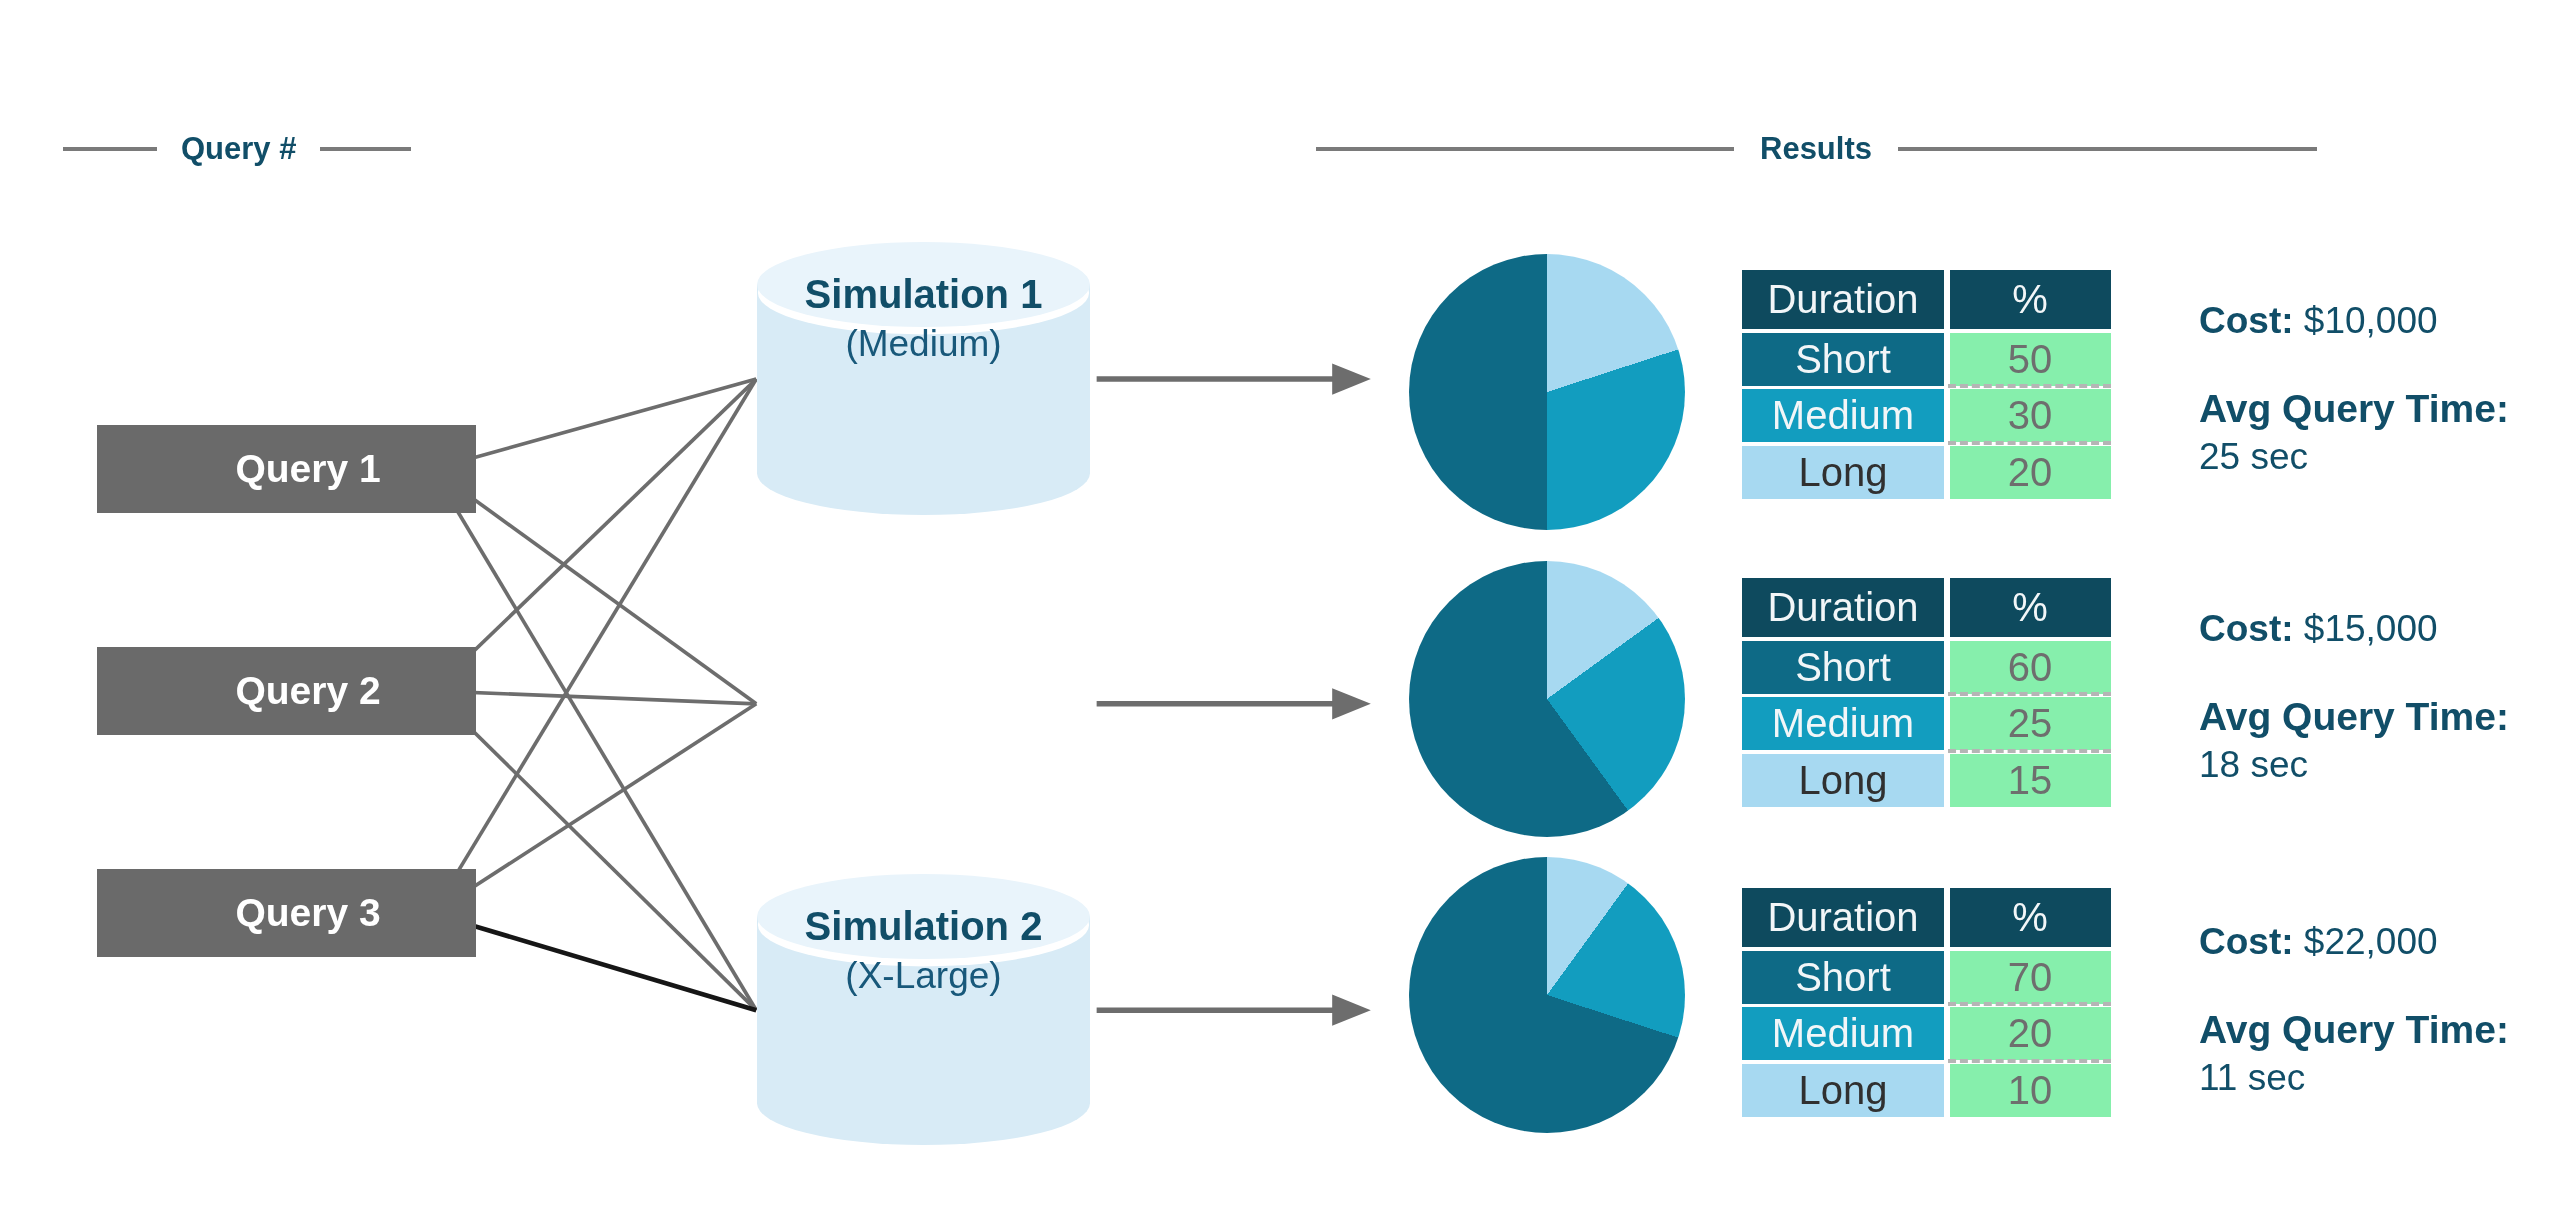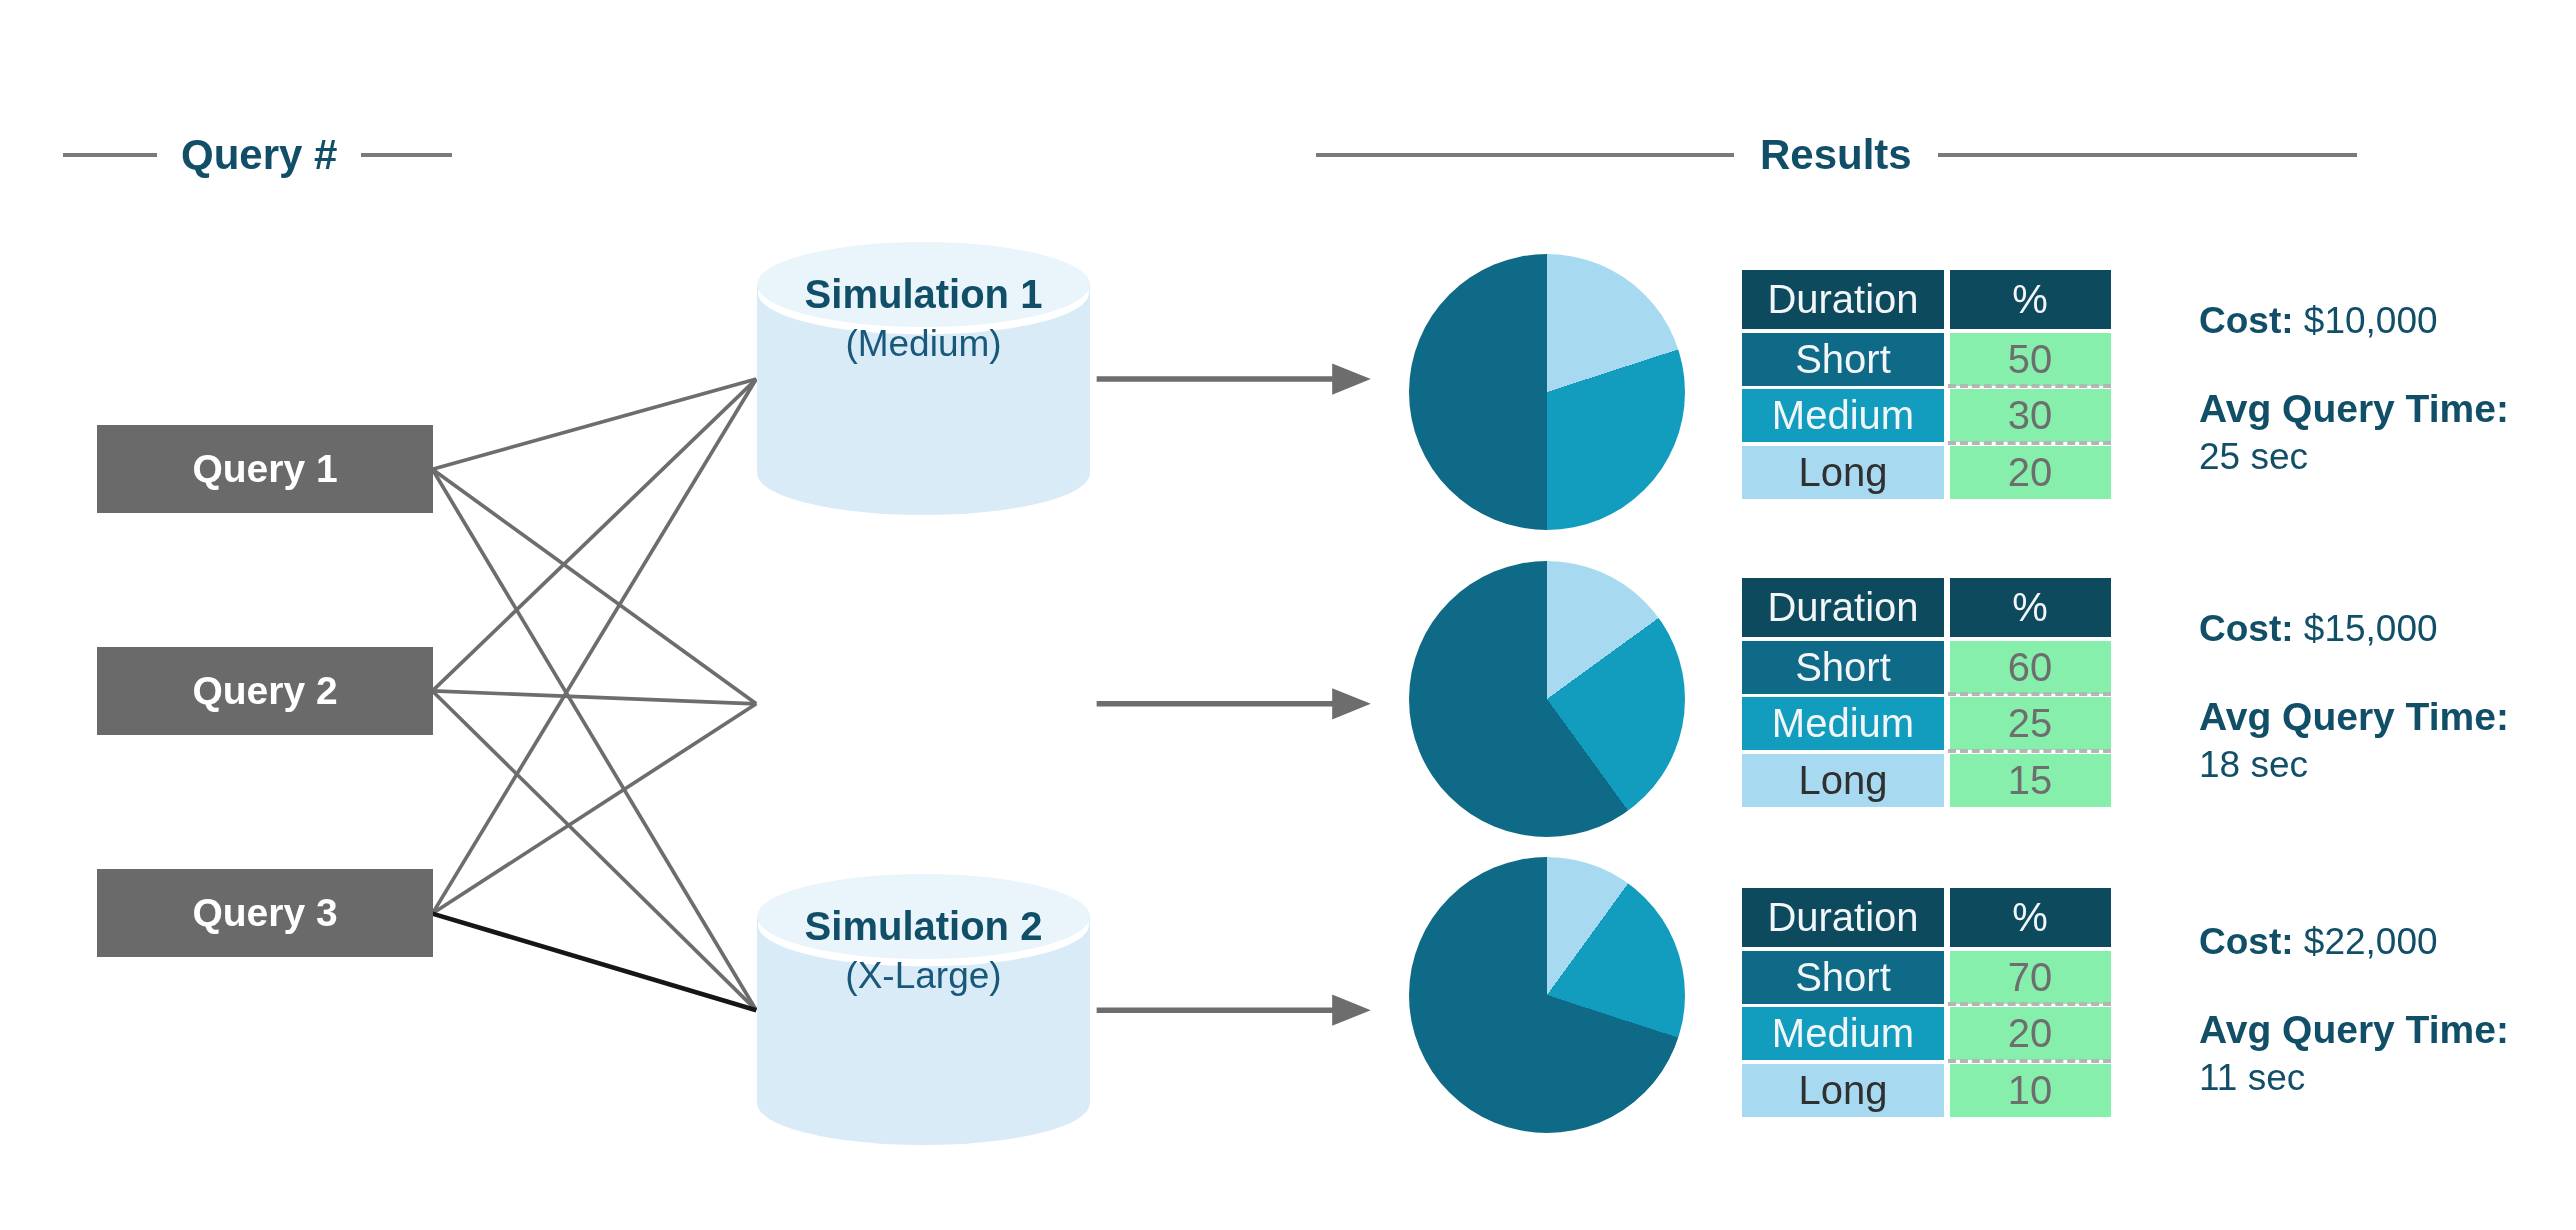--- a/index.html
+++ b/index.html
@@ -2,36 +2,36 @@
 <html style="font-size:14.7px"><head>
 <meta charset="utf-8">
 <style>
   html,body{margin:0;padding:0;background:#ffffff;}
   .canvas{
     position:relative;width:2576px;height:1231px;background:#ffffff;overflow:hidden;
     font-family:"Liberation Sans", sans-serif;color:#114e68;
   }
   
   .section-header{position:absolute;top:131px;display:flex;align-items:center;}
-  .section-title{font-size:42px;font-weight:bold;color:#114e68;white-space:nowrap;}
+  .section-title{font-size:31px;font-weight:bold;color:#114e68;white-space:nowrap;}
   .hline{height:4.6px;background:#7a7a7a;}
   .sh-query{left:63px;}
   .sh-query .l1{width:94px;margin-right:24px;}
   .sh-query .l2{width:91px;margin-left:24px;}
   .sh-sim{left:649px;}
   .sh-sim .l1{width:83px;margin-right:24px;}
   .sh-sim .l2{width:66px;margin-left:24px;}
   .sh-results{left:1316px;}
   .sh-results .l1{width:418px;margin-right:26px;}
   .sh-results .l2{width:419px;margin-left:26px;}
   
   .query-box{
     position:absolute;left:97px;width:336px;height:88px;background:#6a6a6a;
     display:flex;align-items:center;justify-content:center;
-    color:#ffffff;font-size:39px;font-weight:bold;
+    color:#ffffff;font-size:39px;font-weight:bold;padding-left:43px;
   }
   .qb1{top:425px;} .qb2{top:647px;} .qb3{top:869px;}
   
   .wires{position:absolute;left:0;top:0;pointer-events:none;}
   .wires line{stroke:#6d6d6d;stroke-width:4;}
   .wires line.dark{stroke:#161616;stroke-width:5;}
   .wires line.arrow-shaft{stroke-width:6;}
   .wires polygon{fill:#6d6d6d;}
   
   .cyl{position:absolute;left:757px;width:333px;}

